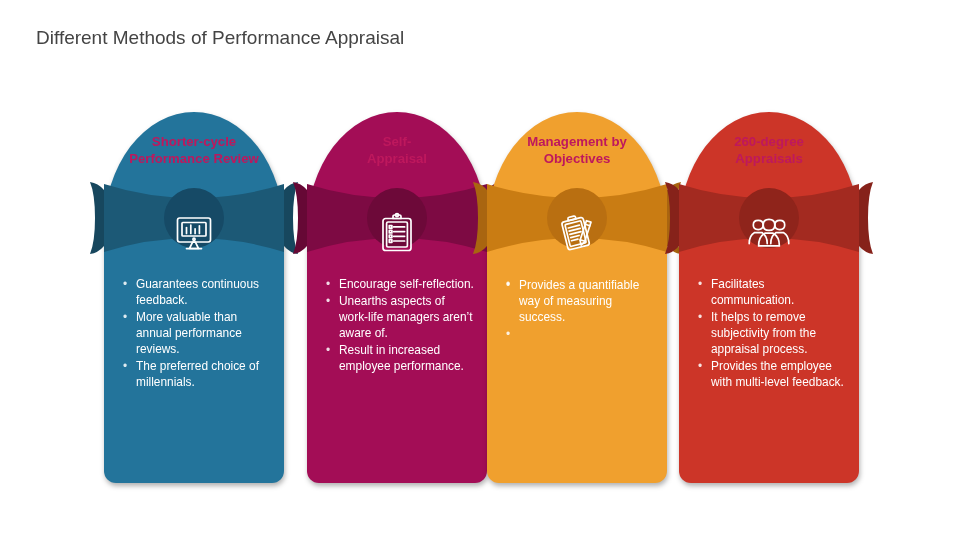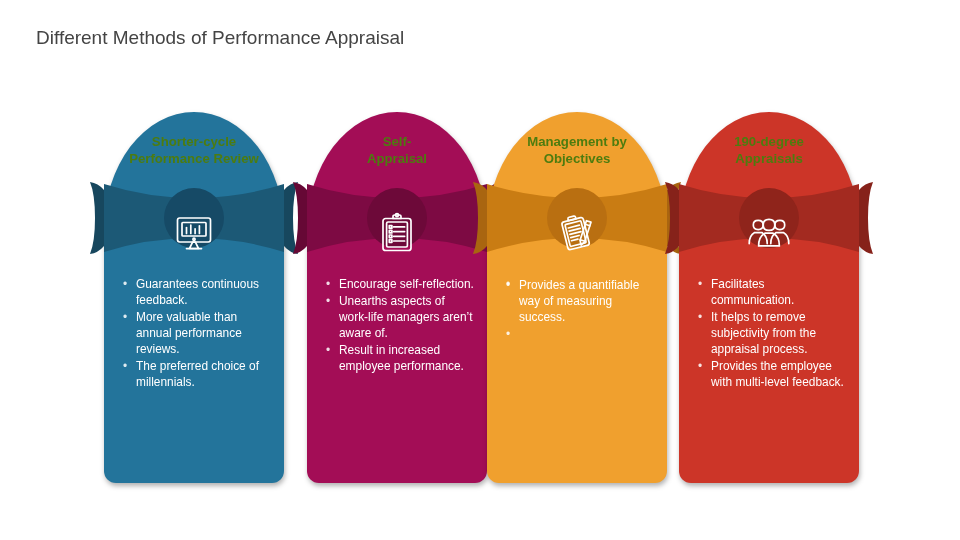--- a/index.html
+++ b/index.html
@@ -91,21 +91,21 @@
     stroke-linecap: round;
   }
 
   
   .card-title {
     position: absolute;
     left: 10px;
     top: 22px;
     width: 160px;
     text-align: center;
-    color: #4d7c0f;
+    color: #be185d;
     font-size: 13.2px;
     font-weight: bold;
     line-height: 1.28;
     white-space: pre-line;
   }
 
   
   .bullets {
     position: absolute;
     left: 18px;
@@ -236,21 +236,21 @@
           </svg>
         </div>
         <div class="bullets">
           <div class="bullet"><span class="dot">•</span></div>
           <div class="bullet"><span class="dot">•</span><span>Provides a quantifiable way of measuring success.</span></div>
           <div class="bullet"><span class="dot">•</span></div>
         </div>
       </div>
       <div class="card" style="left: 679px;">
         <div class="card-body" style="background: rgb(204, 53, 40);"></div>
-        <div class="card-title">190-degree
+        <div class="card-title">260-degree
 Appraisals</div>
         <div class="ribbon">
           <svg viewBox="0 0 208 96" preserveAspectRatio="none">
             <path d="M0 12 Q8 13 14 20 L14 76 Q8 83 0 84 Q5 72 5 48 Q5 24 0 12 Z" fill="#86221a"></path>
             <path d="M208 12 Q200 13 194 20 L194 76 Q200 83 208 84 Q203 72 203 48 Q203 24 208 12 Z" fill="#86221a"></path>
             <path d="M14 14 Q58 28 104 28 Q150 28 194 14 L194 82 Q150 68 104 68 Q58 68 14 82 Z" fill="#a32a20"></path>
             <circle cx="104" cy="48" r="30" fill="#8f241b"></circle>
           </svg>
         </div>
         <div class="icon-wrap">

